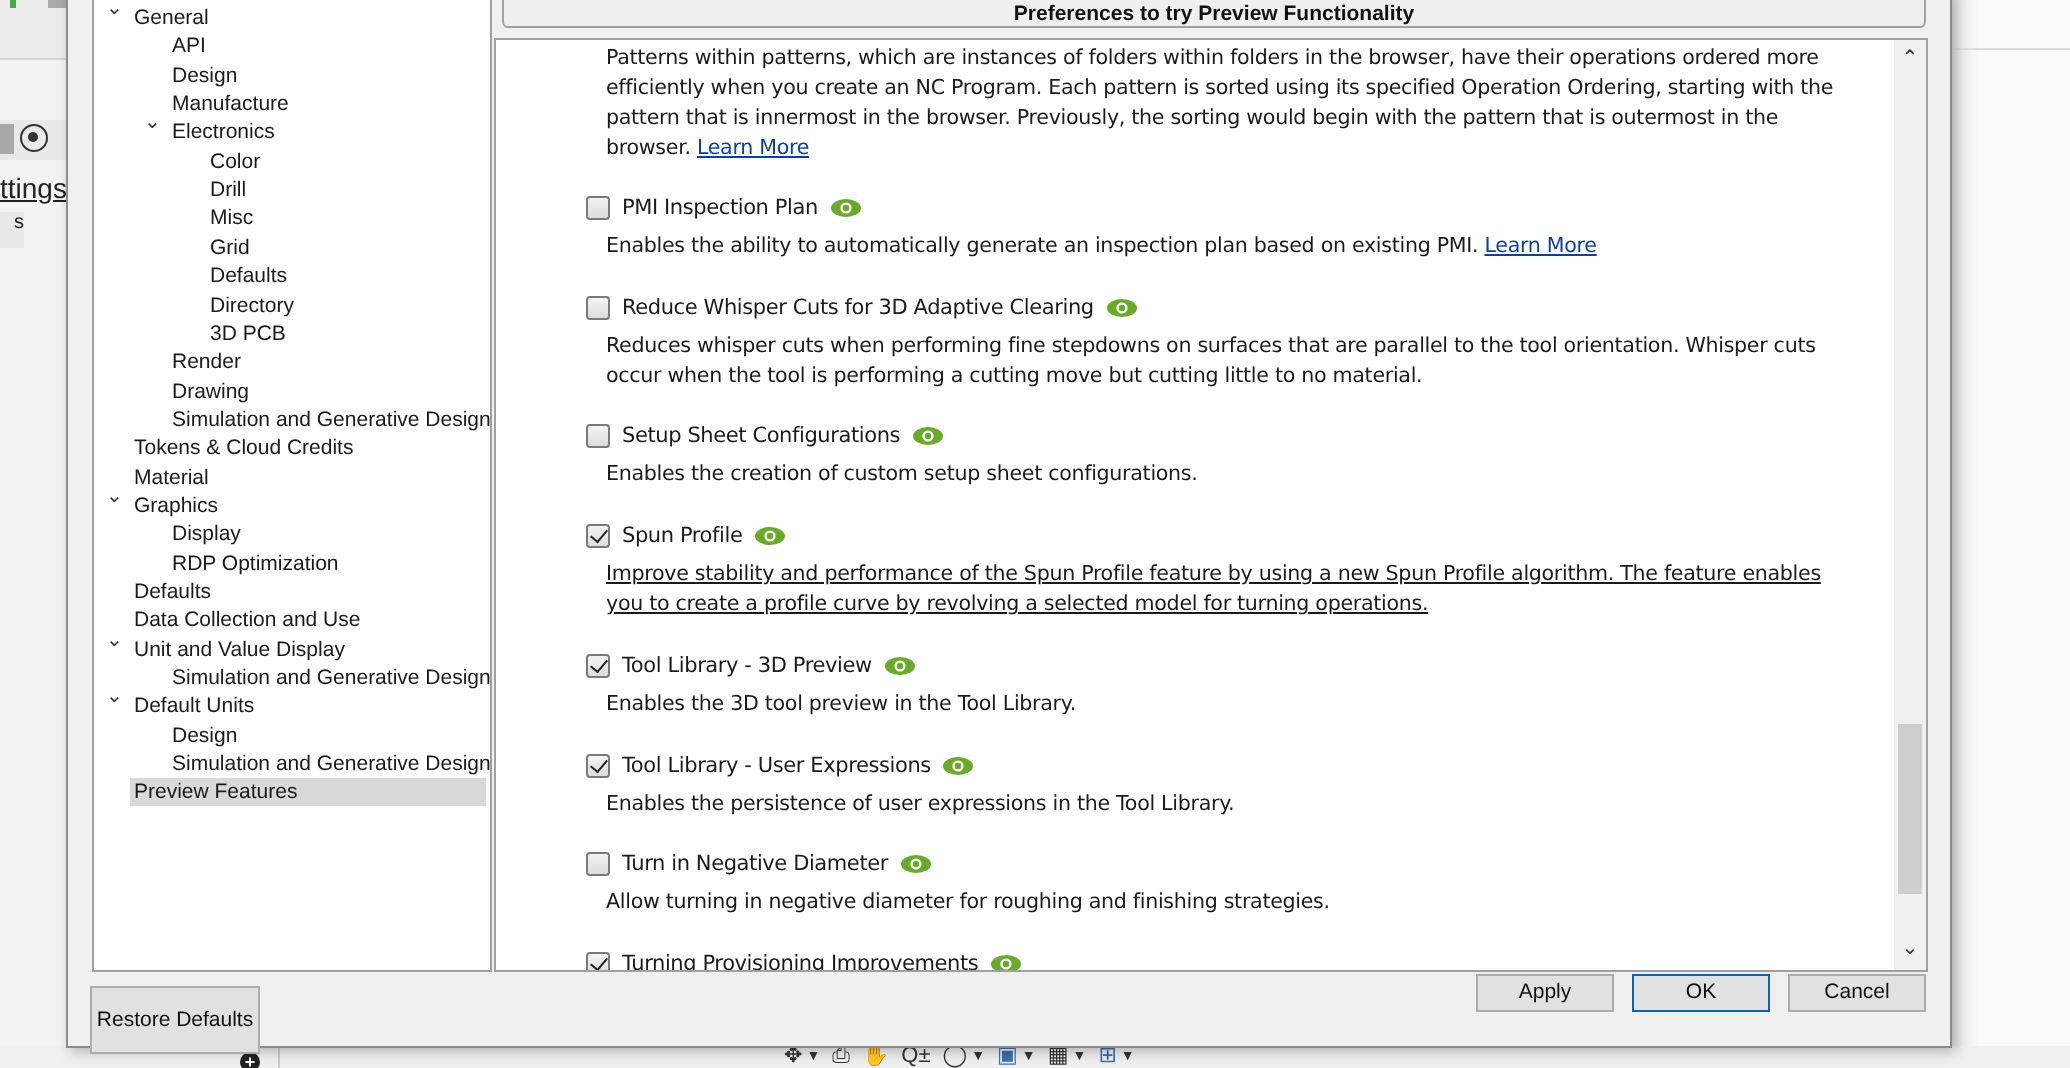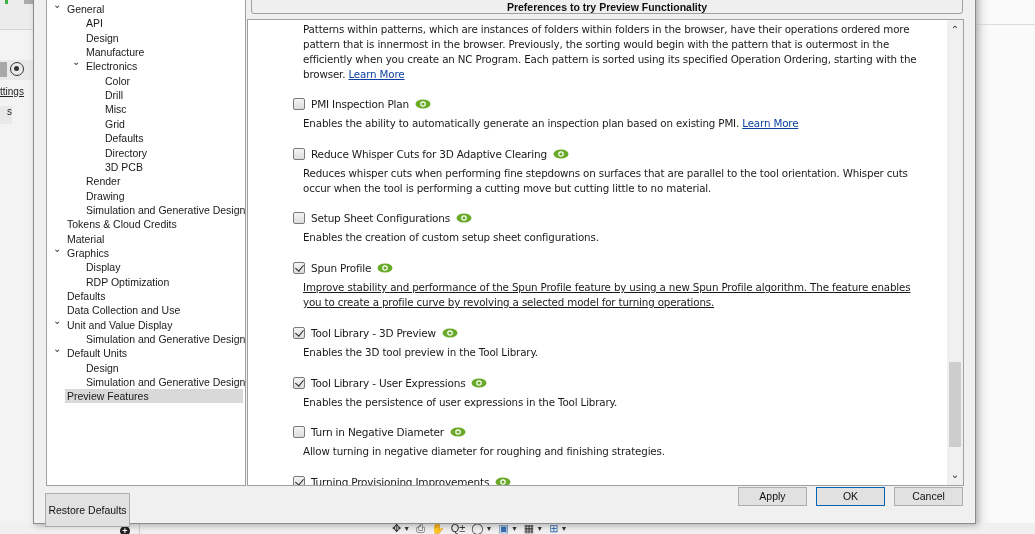--- a/index.html
+++ b/index.html
@@ -8,21 +8,21 @@
 
   
   .bg-left { position: absolute; left: 0; top: 0; width: 36px; height: 534px; background: #f3f3f3; }
   .bg-left .top-strip { position: absolute; left: 0; top: 0; width: 36px; height: 30px; background: #ececec; border-bottom: 1px solid #d6d6d6; }
   .bg-left .green-mark { position: absolute; left: 5px; top: 0; width: 3px; height: 4px; background: #3cb043; }
   .bg-left .grey-mark { position: absolute; left: 24px; top: 0; width: 10px; height: 4px; background: #aaa; }
   .bg-left .row1 { position: absolute; left: 0; top: 60px; width: 36px; height: 20px; background: #e9e9e9; }
   .bg-left .row1 .box { position: absolute; left: 0; top: 2px; width: 7px; height: 15px; background: #a8a8a8; }
   .bg-left .row1 .radio { position: absolute; left: 10px; top: 2px; width: 14px; height: 14px; border: 1.5px solid #333; border-radius: 50%; }
   .bg-left .row1 .radio::after { content: ""; position: absolute; left: 3px; top: 3px; width: 5px; height: 5px; border-radius: 50%; background: #333; }
-  .bg-left .ttl { position: absolute; left: 0; top: 86px; font-size: 10px; color: #222; width: 36px; overflow: hidden; white-space: nowrap; direction: rtl; text-align: left; padding-left: 0; text-decoration: underline; }
+  .bg-left .ttl { position: absolute; left: 0; top: 86px; font-size: 14px; color: #222; width: 36px; overflow: hidden; white-space: nowrap; direction: rtl; text-align: left; padding-left: 0; text-decoration: underline; }
   .bg-left .ttl2 { position: absolute; left: 0; top: 106px; width: 12px; height: 18px; background: #e8e8e8; font-size: 10px; color: #222; overflow: hidden; direction: rtl; }
   .bg-right { position: absolute; left: 975px; top: 0; width: 60px; height: 534px; background: linear-gradient(to right, #e4e4e4, #fafafa 15px, #fafafa); }
   .bg-right .line { position: absolute; left: 0; top: 24px; width: 60px; height: 1px; background: #dcdcdc; }
   .bg-bottom { position: absolute; left: 0; top: 523px; width: 1035px; height: 11px; background: #f0f0f0; }
   .bg-bottom .plus { position: absolute; left: 120px; top: 3px; width: 10px; height: 10px; border-radius: 50%; background: #222; color: #fff; font-size: 9px; line-height: 10px; text-align: center; font-weight: bold; }
   .bg-bottom .sep { position: absolute; left: 139px; top: 0; width: 1px; height: 11px; background: #ccc; }
   .nav-toolbar { position: absolute; left: 392px; top: 523px; height: 11px; display: flex; gap: 6px; align-items: flex-start; font-size: 11px; line-height: 11px; color: #333; }
   .nav-toolbar span { display: inline-block; height: 11px; overflow: hidden; }
   .nav-toolbar .dd { font-size: 7px; color: #333; margin-left: -4px; }
   .nav-toolbar .blue { color: #3a6fb0; }
@@ -195,22 +195,22 @@
 
   <div class="content" id="content">
     <div class="scroll-track">
       <div class="scroll-up">⌃</div>
       <div class="scroll-thumb"></div>
       <div class="scroll-down">⌄</div>
     </div>
 
     <div class="feat-text" style="top:2px;">
       <div>Patterns within patterns, which are instances of folders within folders in the browser, have their operations ordered more</div>
+      <div>efficiently when you create an NC Program. Each pattern is sorted using its specified Operation Ordering, starting with the</div>
       <div>pattern that is innermost in the browser. Previously, the sorting would begin with the pattern that is outermost in the</div>
-      <div>efficiently when you create an NC Program. Each pattern is sorted using its specified Operation Ordering, starting with the</div>
       <div><span>browser. </span><a>Learn More</a></div>
     </div>
 
     <div id="features">
         <div class="feat-title" style="top: 76px;">
           <span class="cb"></span>
           <span>PMI Inspection Plan</span>
           <span class="eye"><svg viewBox="0 0 16 10" width="16" height="10">
               <ellipse cx="8" cy="5" rx="7.5" ry="4.5" fill="#6aaa2a"></ellipse>
               <circle cx="8" cy="5" r="2.8" fill="#fff"></circle>

